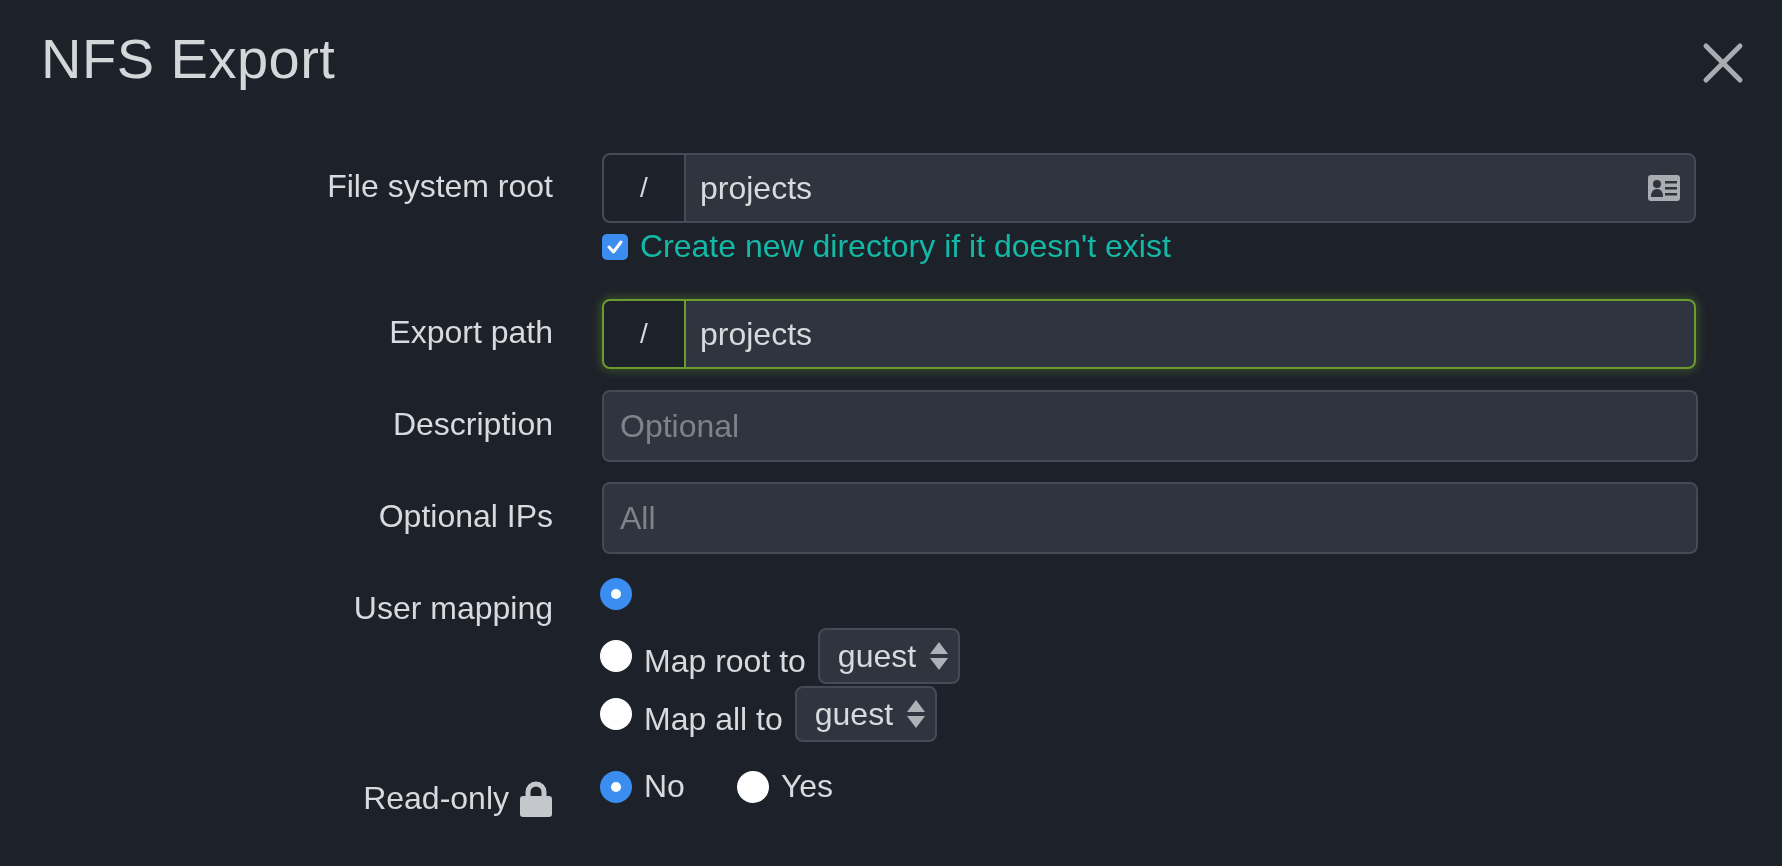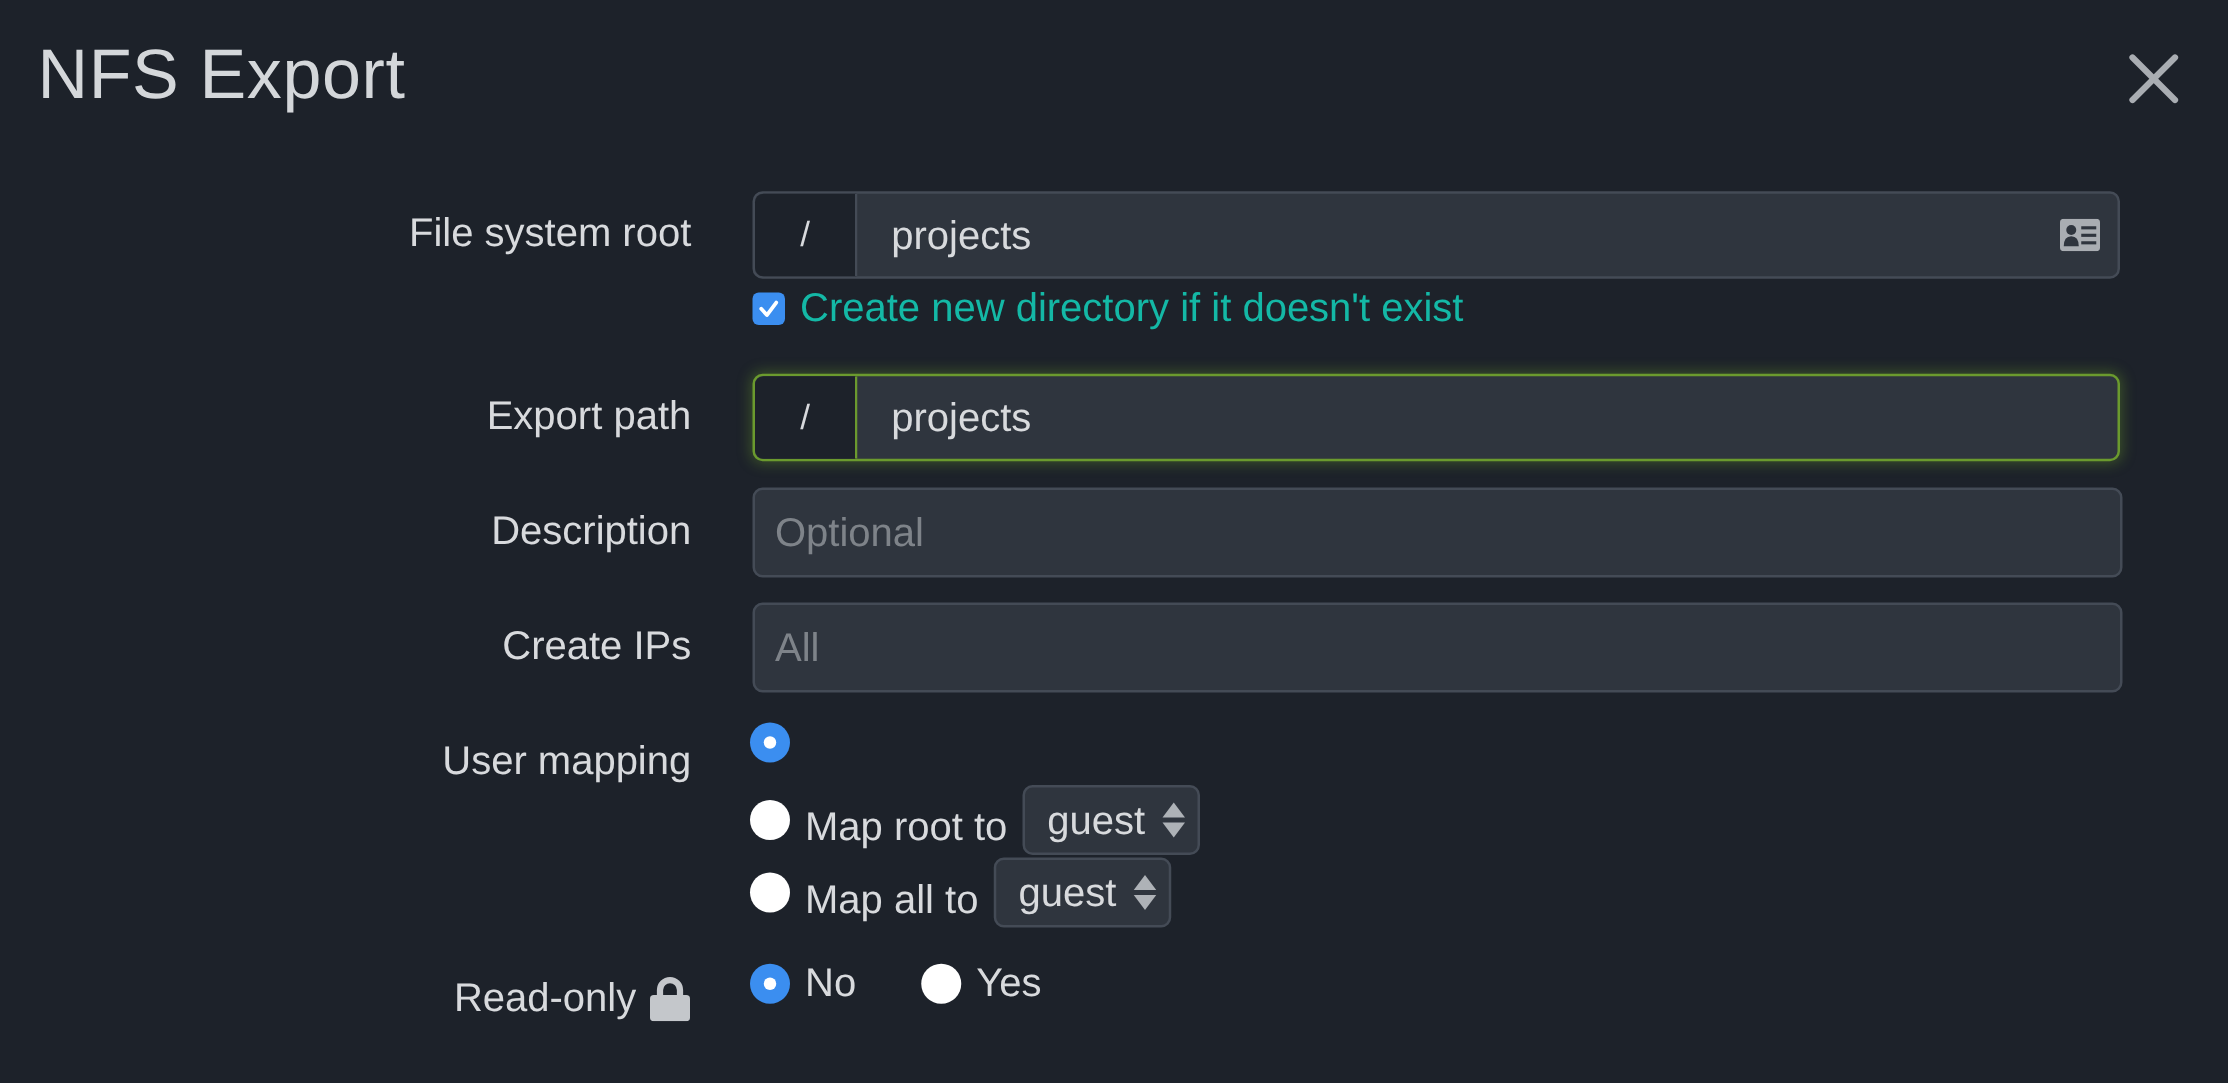--- a/index.html
+++ b/index.html
@@ -3,21 +3,21 @@
   <meta charset="utf-8">
   <style>
     html, body { margin:0; padding:0; }
     body {
       width:1782px; height:866px; overflow:hidden;
       background:#1d222a; color:#cfd2d6;
       font-family:"DejaVu Sans", sans-serif;
       position:relative;
     }
     .title {
-      position:absolute; left:30px; top:26px;
+      position:absolute; left:41px; top:26px;
       font-size:56px; font-weight:300; color:#d4d7da; letter-spacing:0.5px;
       font-family:"Liberation Sans", sans-serif;
     }
     .close {
       position:absolute; left:1700px; top:40px; width:46px; height:46px; cursor:pointer;
     }
     .label {
       position:absolute; right:1229px; font-size:32px; color:#d8dadd; white-space:nowrap;
       font-family:"Liberation Sans", sans-serif;
       display:flex; align-items:center; gap:10px;
@@ -28,21 +28,21 @@
       background:#2f353e; overflow:visible;
     }
     .prefix {
       width:80px; display:flex; align-items:center; justify-content:center;
       background:#1d222a; border-right:2px solid #444b56; color:#d8dadd; font-size:28px;
       border-radius:7px 0 0 7px;
       font-family:"Liberation Sans", sans-serif;
     }
     .input-group input {
       flex:1; background:transparent; border:none; outline:none; color:#d8dadd;
-      font-size:32px; padding:0 27px; font-family:"Liberation Sans", sans-serif;
+      font-size:32px; padding:0 14px; font-family:"Liberation Sans", sans-serif;
     }
     .input-group.focused { border-color:#6b9a2e; box-shadow:0 0 10px 2px rgba(110,160,40,0.35); }
     .input-group.focused .prefix { border-right-color:#6b9a2e; }
     .input-group .addon-icon { width:60px; display:flex; align-items:center; justify-content:center; }
     .plain-input {
       position:absolute; left:602px; width:1096px; height:72px;
       border:2px solid #444b56; border-radius:8px; box-sizing:border-box;
       background:#2f353e; color:#d8dadd; font-size:32px; padding:0 16px; outline:none;
       font-family:"Liberation Sans", sans-serif;
     }
@@ -124,21 +124,21 @@
     <div class="prefix">/</div>
     <input type="text" value="projects" style="">
   </div>
 
   <div class="label" style="top:406px;">
     <span>Description</span>
   </div>
   <input class="plain-input" style="top: 390px;" type="text" placeholder="Optional">
 
   <div class="label" style="top:498px;">
-    <span>Create IPs</span>
+    <span>Optional IPs</span>
   </div>
   <input class="plain-input" style="top: 482px;" type="text" placeholder="All">
 
   <div class="label" style="top:590px;">
     <span>User mapping</span>
   </div>
   <div class="radio-row" style="top:578px;">
     <span class="radio on"></span>
   </div>
   <div class="radio-row" style="top:628px;">

